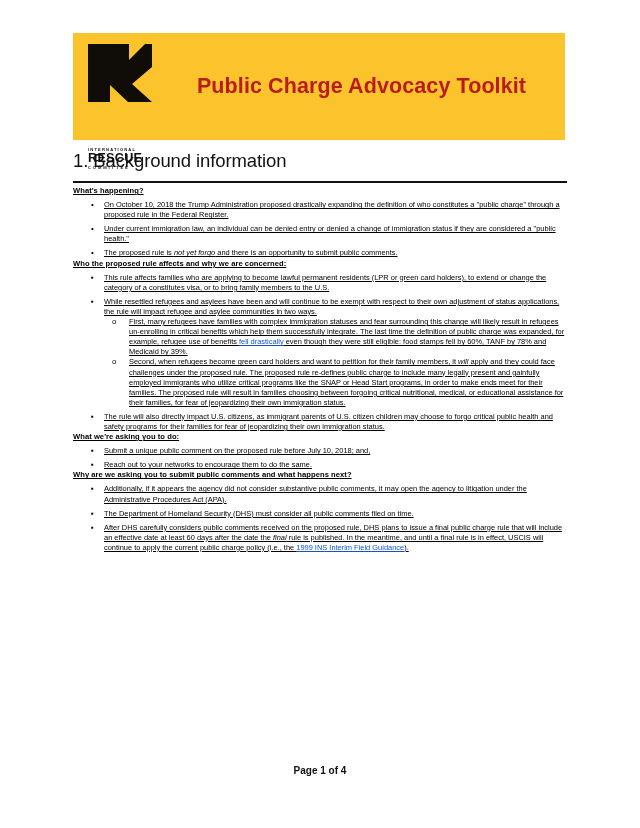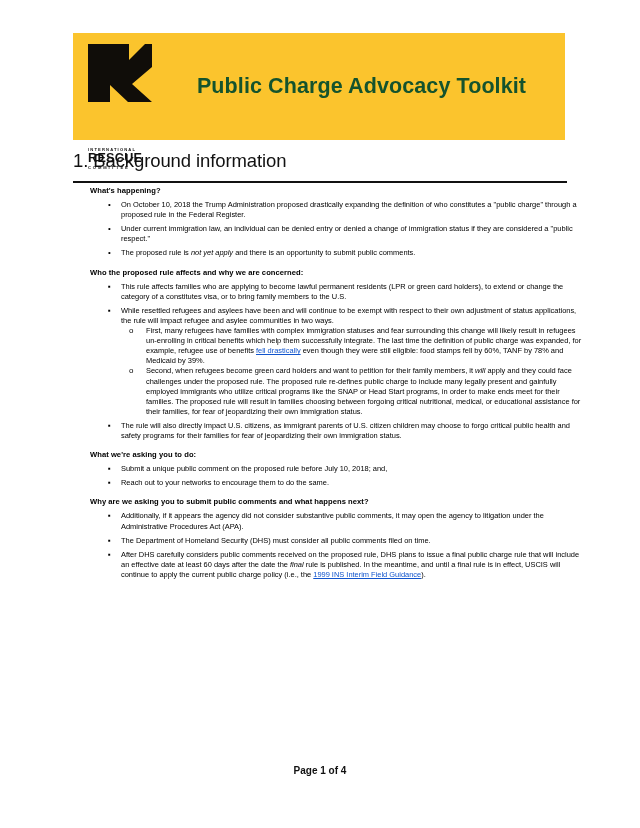--- a/index.html
+++ b/index.html
@@ -81,21 +81,21 @@
     color: #111;
     display: block;
     margin-top: 1px;
   }
 
   .banner-title {
     flex: 1 1 auto;
     text-align: center;
     font-size: 21.5px;
     font-weight: bold;
-    color: #14532d;
+    color: #b91c1c;
     letter-spacing: 0.1px;
     padding-right: 14px;
     font-family: "Liberation Sans", sans-serif;
   }
 
   
   .section-head {
     position: absolute;
     left: 73px;
     top: 150px;
@@ -111,31 +111,31 @@
   }
   .section-rule {
     border-bottom: 2.2px solid #111111;
     width: 494px;
     margin-top: 1px;
   }
 
   
   .body-area {
     position: absolute;
-    left: 90px;
+    left: 73px;
     top: 186px;
     width: 494px;
     font-size: 7.45px;
     line-height: 10.1px;
+    text-decoration: underline;
   }
 
   .subhead {
     font-weight: bold;
     font-size: 7.6px;
-    margin-top: 9px;
     margin-bottom: 1px;
     letter-spacing: 0.05px;
   }
   .subhead:first-child { margin-top: 0; }
 
   ul.lvl1 {
     list-style: none;
     margin: 0;
     padding: 0;
   }
@@ -219,25 +219,25 @@
 
   <div class="body-area" id="body-area">
       <div class="subhead">What's happening?</div>
       <ul class="lvl1 round">
         <li>
           <span class="mk"></span>
           <span class="txt">On October 10, 2018 the Trump Administration proposed drastically expanding the definition of who constitutes a "public charge" through a proposed rule in the Federal Register.</span>
         </li>
         <li>
           <span class="mk"></span>
-          <span class="txt">Under current immigration law, an individual can be denied entry or denied a change of immigration status if they are considered a "public respect."</span>
-        </li>
-        <li>
-          <span class="mk"></span>
-          <span class="txt">The proposed rule is <i>not yet apply</i> and there is an opportunity to submit public comments.</span>
+          <span class="txt">Under current immigration law, an individual can be denied entry or denied a change of immigration status if they are considered a "public health."</span>
+        </li>
+        <li>
+          <span class="mk"></span>
+          <span class="txt">The proposed rule is <i>not yet forgo</i> and there is an opportunity to submit public comments.</span>
         </li>
       </ul>
       <div class="subhead">Who the proposed rule affects and why we are concerned:</div>
       <ul class="lvl1 square">
         <li>
           <span class="mk"></span>
           <span class="txt">This rule affects families who are applying to become lawful permanent residents (LPR or green card holders), to extend or change the category of a constitutes visa, or to bring family members to the U.S.</span>
         </li>
         <li>
           <span class="mk"></span>

